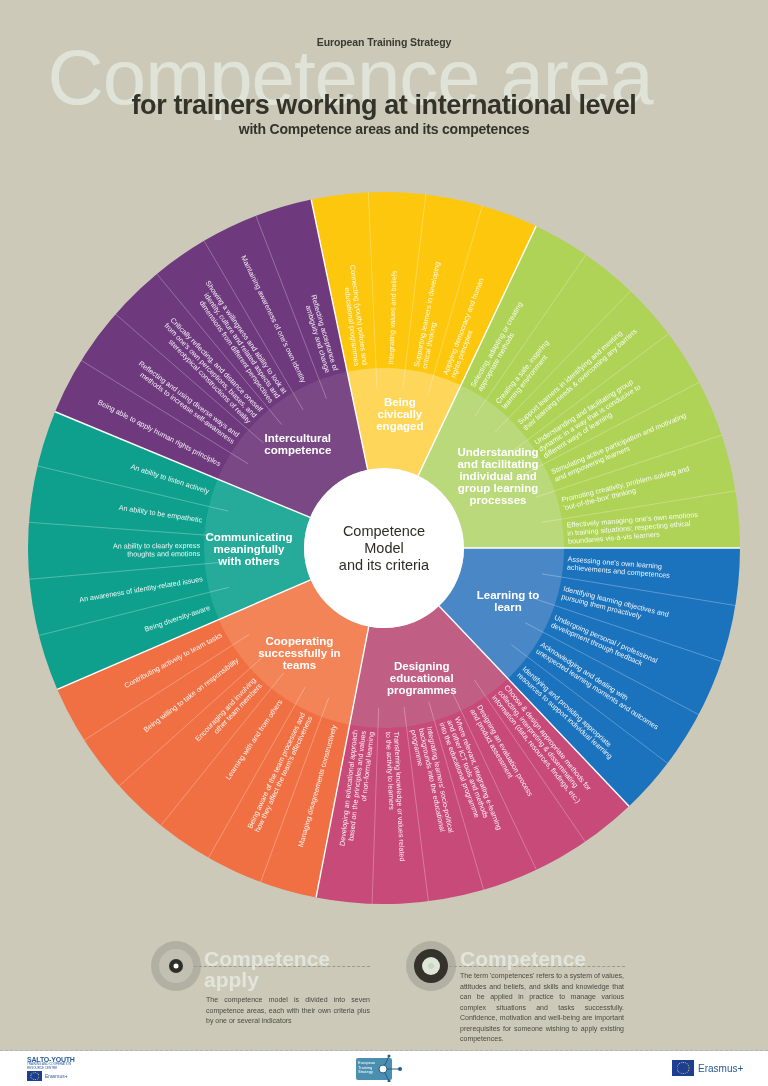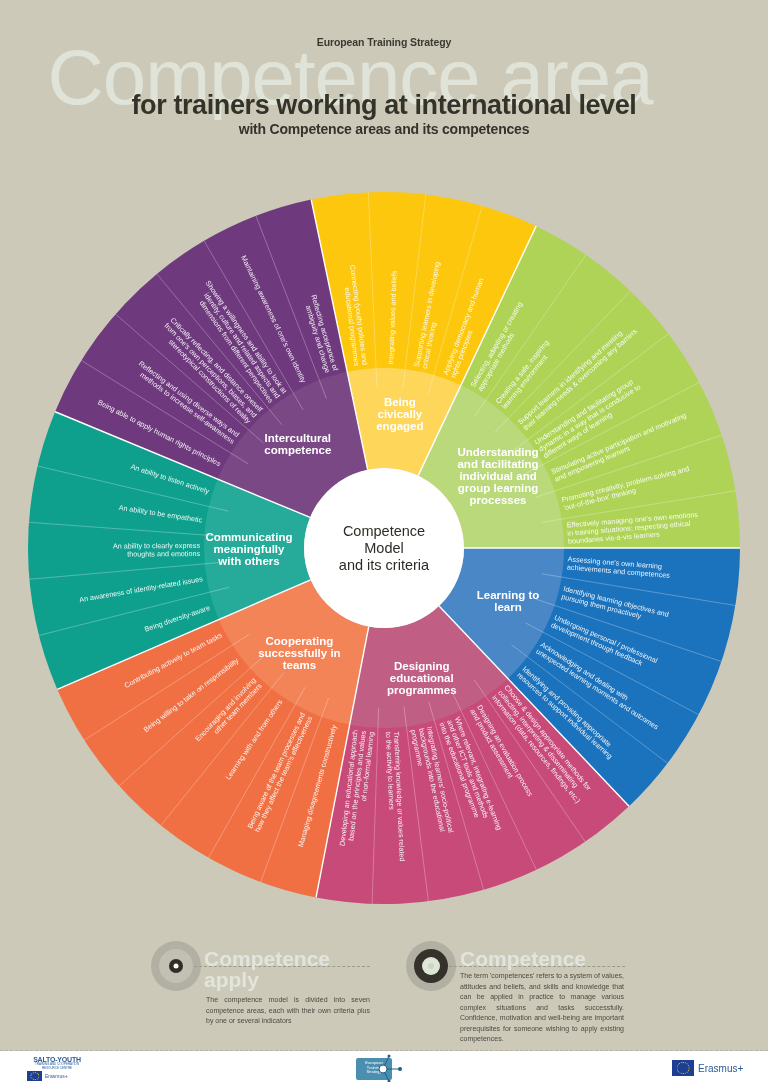--- a/index.html
+++ b/index.html
@@ -39,21 +39,21 @@
     position: absolute; height: 0; border-top: 1px dashed #9c9a8b;
   }
   .info .body {
     position: absolute; font-size: 7px; line-height: 10.5px; color: #4b4a40;
     text-align: justify;
   }
   .footer-line {
     position: absolute; top: 1050px; left: 0; width: 768px; border-top: 1px dashed #b5b3a3;
   }
   .footer {
-    position: absolute; top: 1051px; left: 0; width: 768px; height: 35px; background: #ffffff; text-align: center;
+    position: absolute; top: 1051px; left: 0; width: 768px; height: 35px; background: #ffffff;
   }
   .salto { position: absolute; left: 27px; top: 5px; width: 60px; }
   .salto .name { font-size: 7px; font-weight: bold; color: #2a5b99; letter-spacing: -0.2px; }
   .salto .sub { font-size: 3px; color: #2a5b99; line-height: 3.5px; }
   .salto .eu { display: flex; align-items: center; gap: 3px; margin-top: 1px; }
   .flag { background: #1c3f94; border: 1px solid #1c3f94; position: relative; }
   .flag::after {
     content: ""; position: absolute; left: 50%; top: 50%; width: 55%; height: 70%;
     transform: translate(-50%, -50%); border: 1px dotted #f4d22a; border-radius: 50%;
   }

